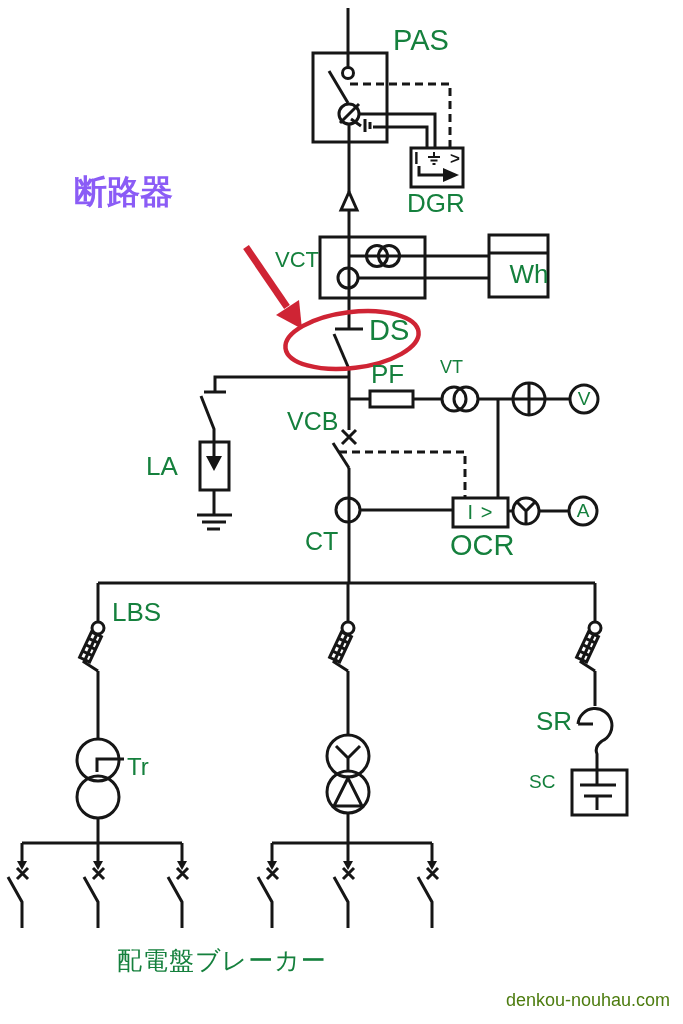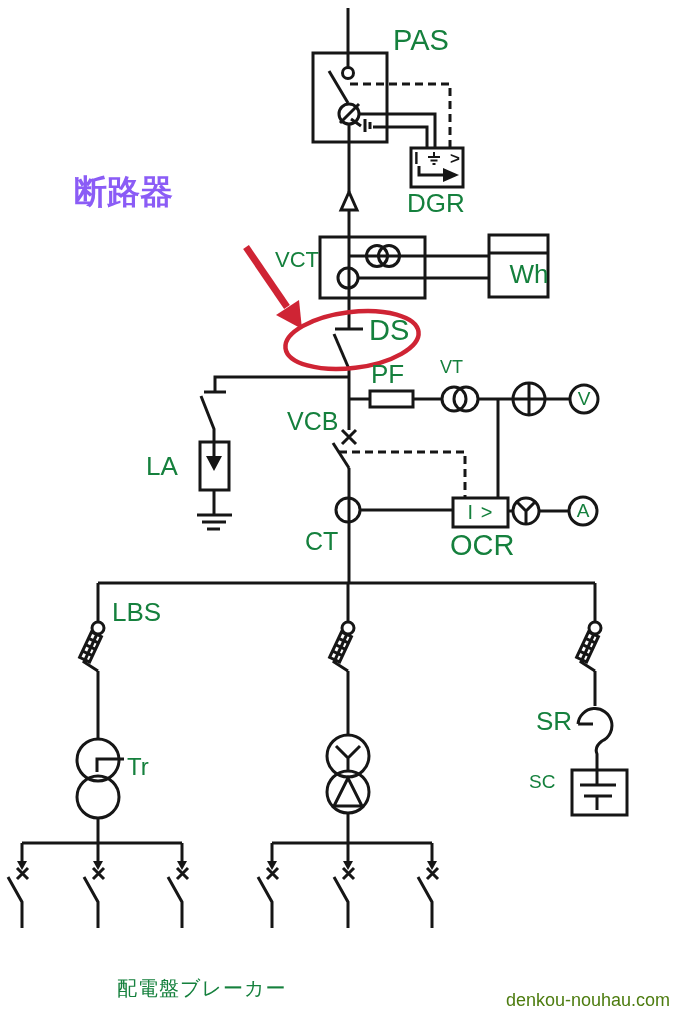--- a/index.html
+++ b/index.html
@@ -211,16 +211,16 @@
   <svg width="14" height="14" viewBox="0 0 14 14">
     <g stroke="#161616" stroke-width="2" fill="none">
       <path d="M7,0 V5 M1,5 H13 M3.5,8.5 H10.5 M5.5,12 H8.5"></path>
     </g>
   </svg>
   <span>&gt;</span>
 </div>
 
 <div class="lbl red" style="left:74px;top:170px;font-size:33px;">断路器</div>
 
-<div class="lbl" style="left:117px;top:975px;font-size:20px;letter-spacing:1px;">配電盤ブレーカー</div>
+<div class="lbl" style="left:117px;top:944px;font-size:25px;letter-spacing:1px;">配電盤ブレーカー</div>
 <div class="lbl" id="wm" style="left:475px;top:990px;width:195px;text-align:right;font-size:18px;">denkou-nouhau.com</div>
 
 </div>
 
 </body></html>

